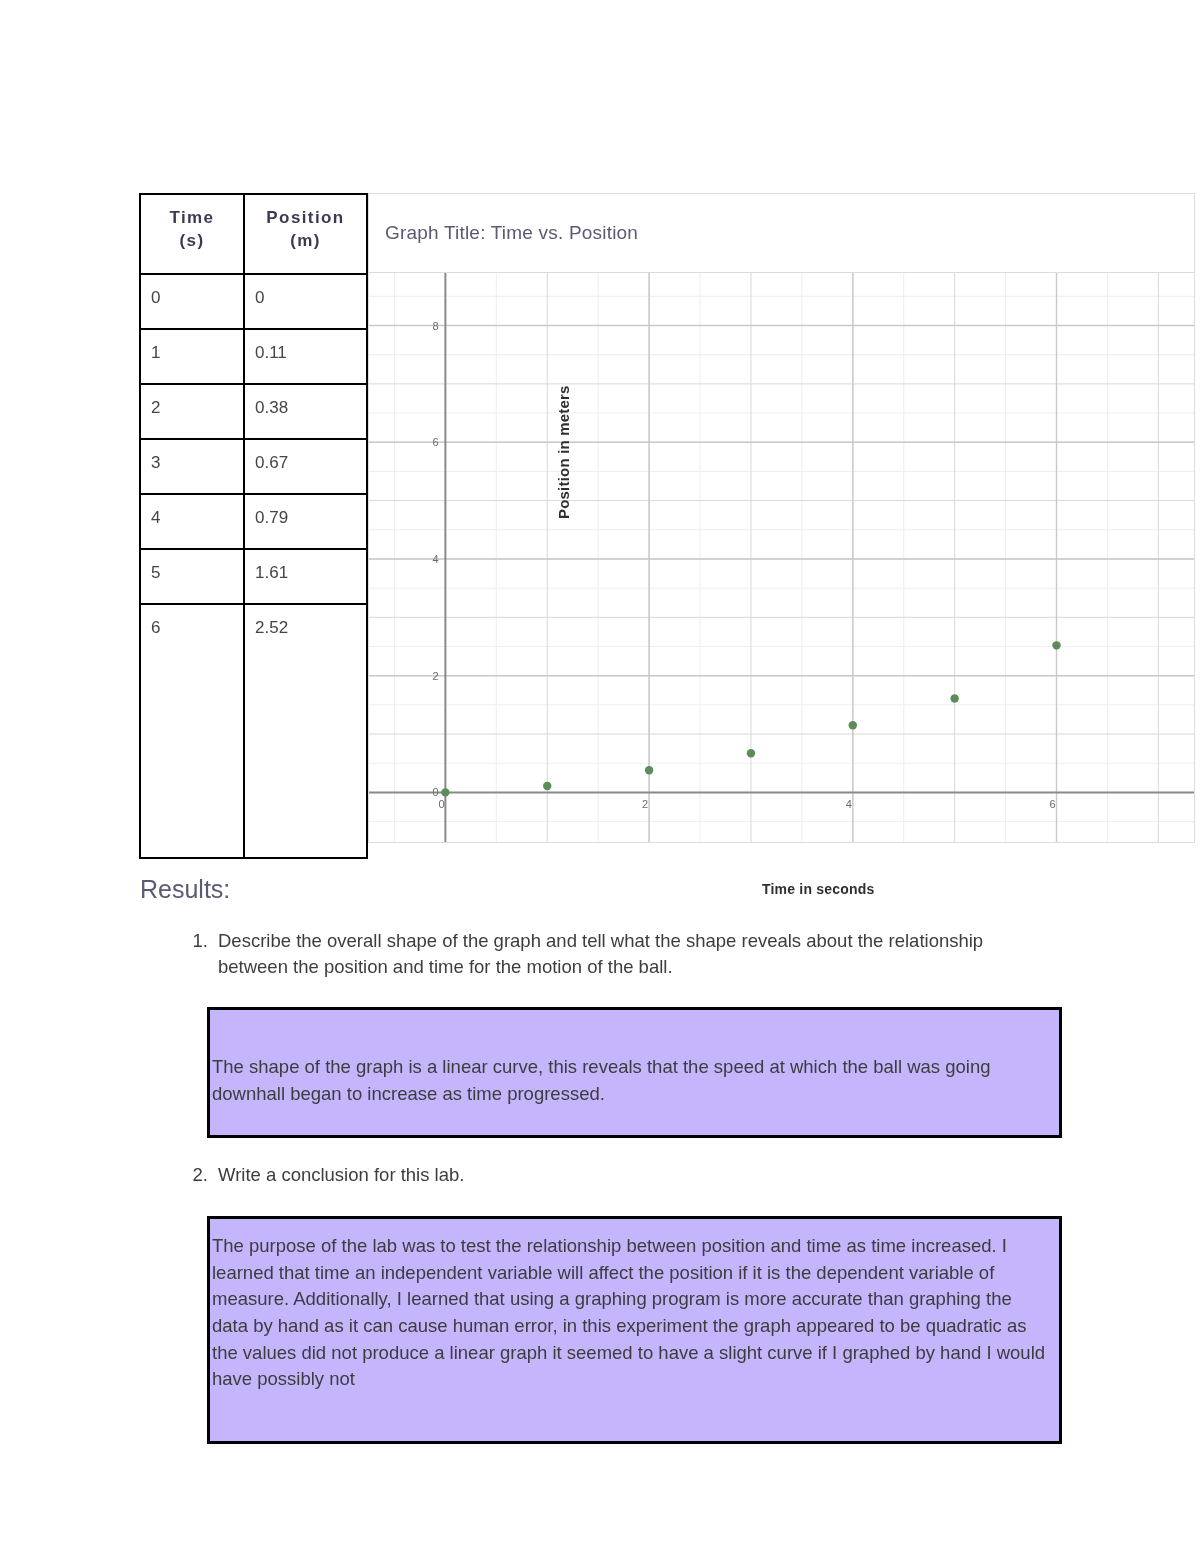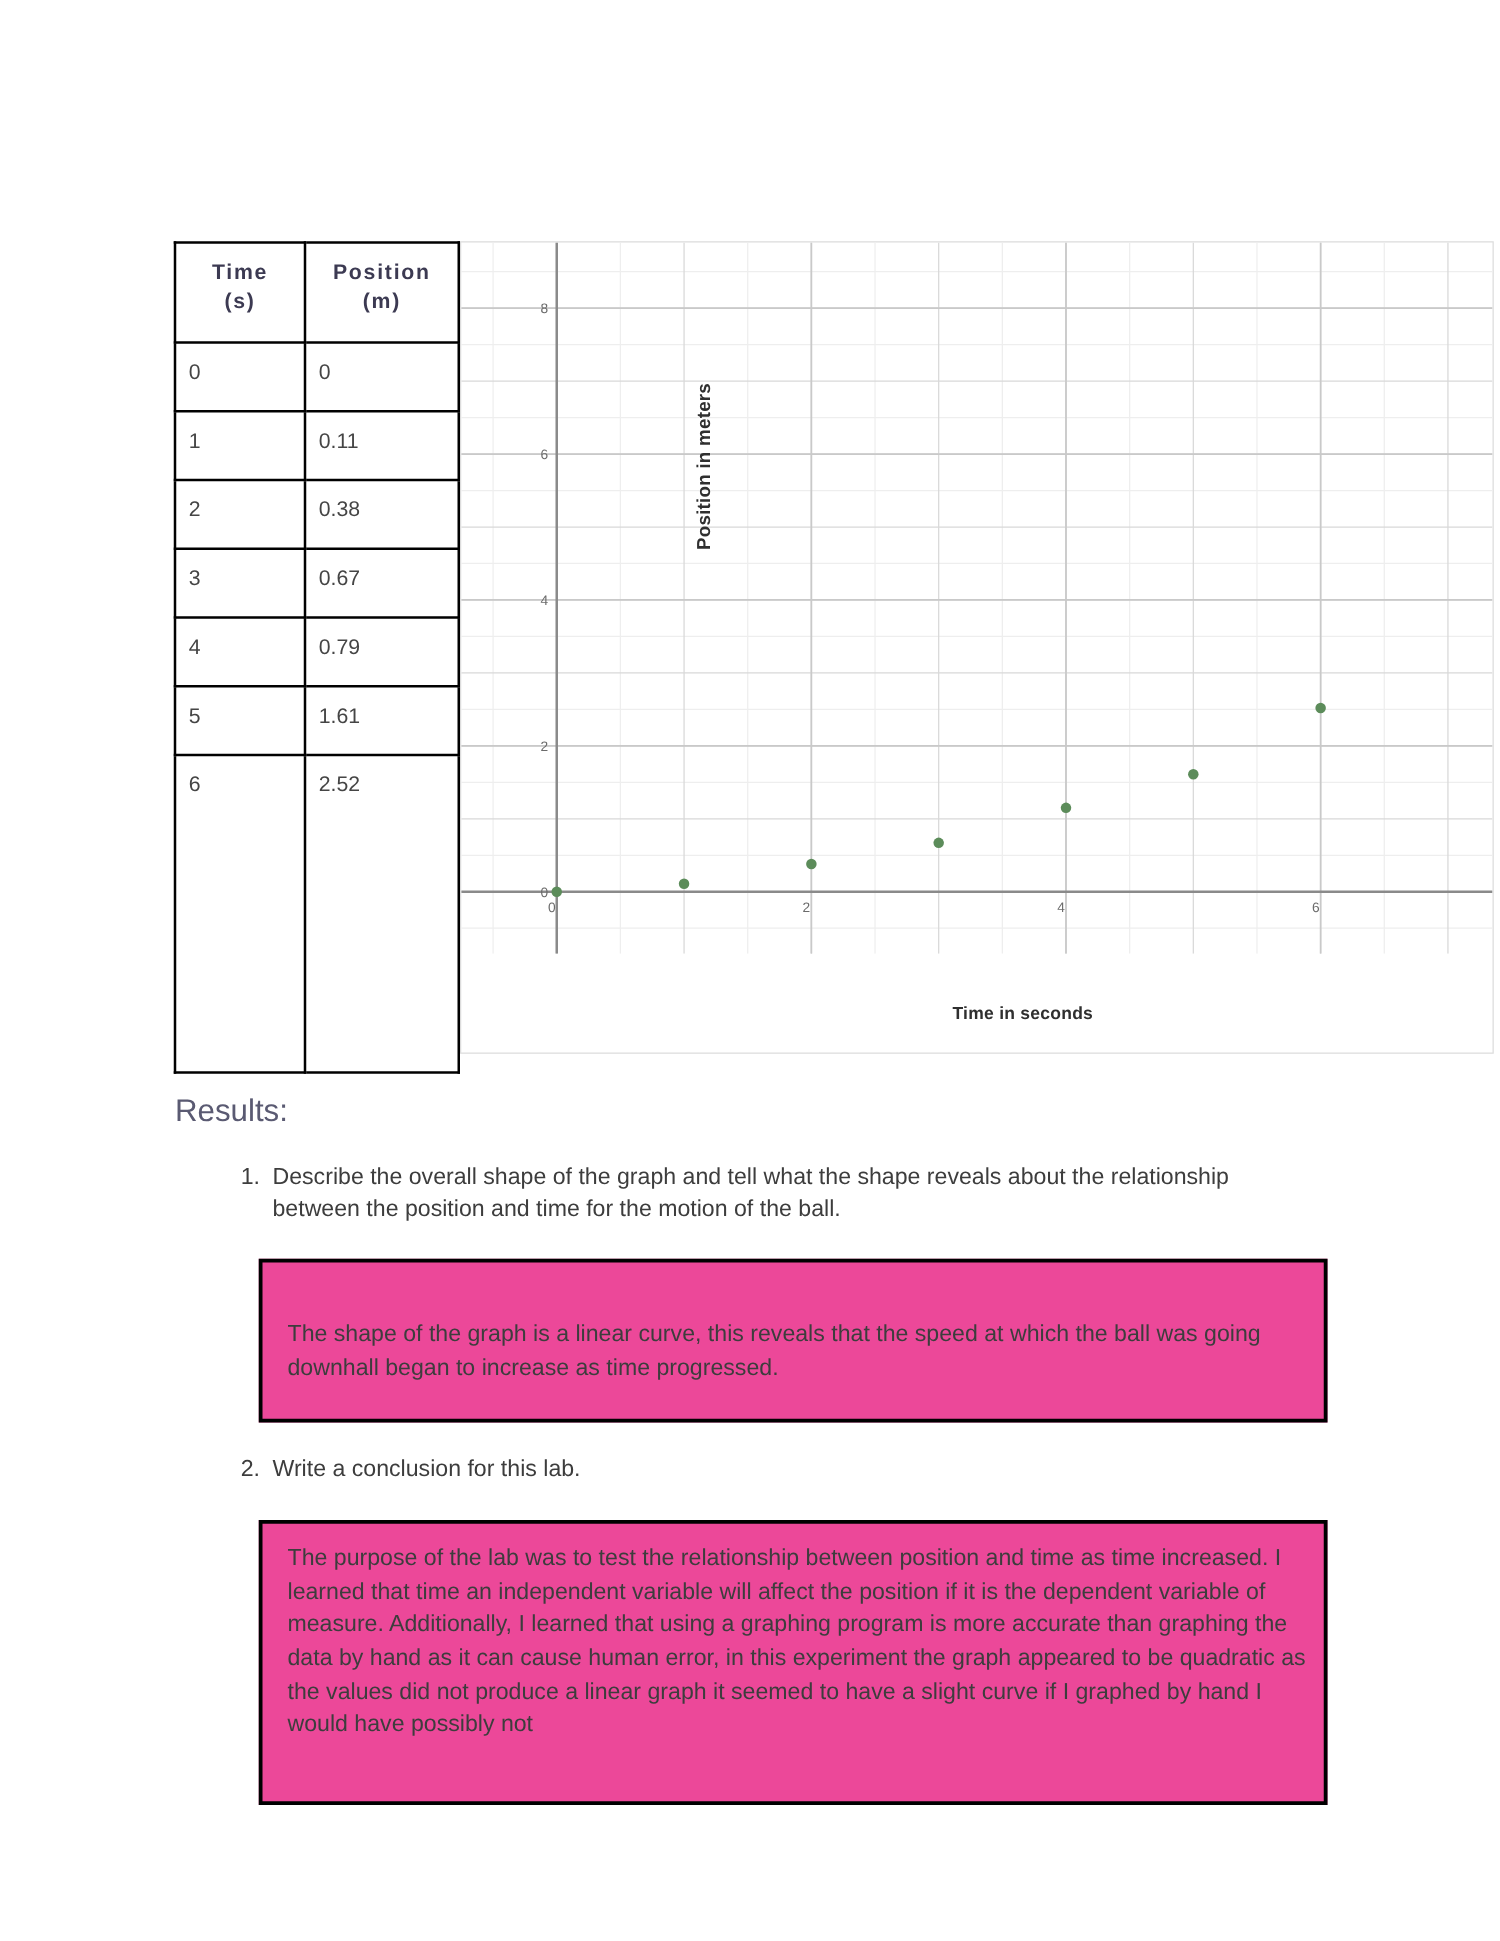--- a/index.html
+++ b/index.html
@@ -146,24 +146,24 @@
   }
   .question .qtext {
     display: block;
     margin-left: 44px;
   }
   #question-1 { left: 174px; top: 928px; width: 820px; }
   #question-2 { left: 174px; top: 1162px; width: 820px; }
 
   .answer-box {
     position: absolute;
-    background: #ec4899;
+    background: #c4b5fd;
     border: 3px solid #000000;
     box-sizing: border-box;
-    padding: 14px 13px 12px 20px;
+    padding: 14px 13px 12px 2px;
     font-size: 18.5px;
     line-height: 1.44;
     color: #3d3d3d;
   }
   #answer-box-1 {
     left: 207px;
     top: 1007px;
     width: 855px;
     height: 131px;
     padding-top: 44px;
@@ -223,20 +223,23 @@
         <td>1.61</td>
       </tr>
       <tr class="last-row">
         <td>6</td>
         <td>2.52</td>
       </tr>
     </tbody>
   </table>
 
   <div class="chart-panel">
+    <div class="chart-title-bar">
+      <span class="chart-title">Graph Title: Time vs. Position</span>
+    </div>
     <div class="chart-body">
       <svg class="plot-svg" id="plot-svg" width="825" height="569">
           <g>
             <line x1="25.462962962962965" y1="0" x2="25.462962962962965" y2="569" stroke="#eeeeee" stroke-width="1"></line>
             <line x1="127.31481481481482" y1="0" x2="127.31481481481482" y2="569" stroke="#eeeeee" stroke-width="1"></line>
             <line x1="229.16666666666669" y1="0" x2="229.16666666666669" y2="569" stroke="#eeeeee" stroke-width="1"></line>
             <line x1="331.01851851851853" y1="0" x2="331.01851851851853" y2="569" stroke="#eeeeee" stroke-width="1"></line>
             <line x1="432.8703703703704" y1="0" x2="432.8703703703704" y2="569" stroke="#eeeeee" stroke-width="1"></line>
             <line x1="534.7222222222222" y1="0" x2="534.7222222222222" y2="569" stroke="#eeeeee" stroke-width="1"></line>
             <line x1="636.574074074074" y1="0" x2="636.574074074074" y2="569" stroke="#eeeeee" stroke-width="1"></line>

